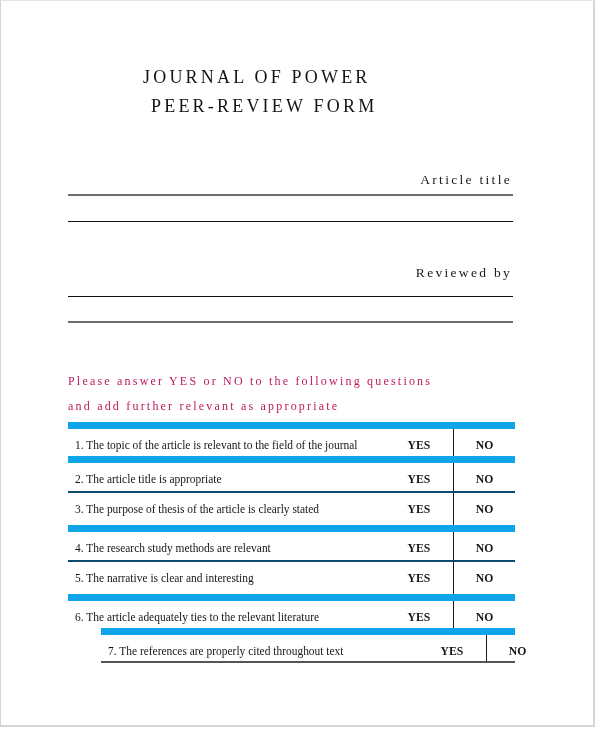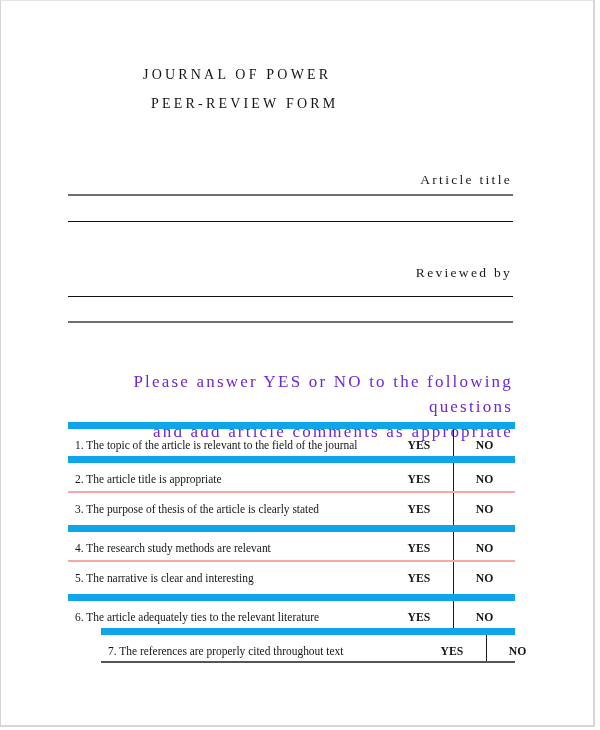--- a/index.html
+++ b/index.html
@@ -22,21 +22,21 @@
       width: 595px;
       height: 727px;
       border-left: 1px solid #d4d4d4;
       border-top: 1px solid #e4e4e4;
       border-right: 2px solid #d6d6d6;
       border-bottom: 2px solid #d6d6d6;
       box-sizing: border-box;
     }
     .title-line {
       position: absolute;
-      font-size: 14px;
+      font-size: 18px;
       letter-spacing: 3.2px;
       white-space: nowrap;
       color: #141414;
       line-height: 1;
     }
     .title-1 { left: 143px; top: 68px; }
     .title-2 { left: 151px; top: 97px; }
 
     .field-label {
       position: absolute;
@@ -54,40 +54,40 @@
       width: 445px;
       height: 1px;
       background: #111111;
     }
     .rule.gray { background: #6e6e6e; height: 2px; }
 
     .instructions {
       position: absolute;
       left: 68px;
       width: 445px;
-      text-align: right;
-      font-size: 17px;
+      text-align: left;
+      font-size: 12px;
       letter-spacing: 2.2px;
-      color: #6d28d9;
+      color: #be185d;
       line-height: 25px;
     }
 
     .qtable {
       position: absolute;
       left: 68px;
       top: 422px;
       width: 447px;
     }
     .qrow {
       position: relative;
       height: 34.4px;
       border-top: 7px solid #0ea5e9;
       box-sizing: border-box;
     }
-    .qrow.gray-top { border-top: 2px solid #fca5a5; }
+    .qrow.gray-top { border-top: 2px solid #0c4a6e; }
     .qrow:last-child { border-bottom: 2px solid #555555; margin-left: 33px; }
     .qtext {
       position: absolute;
       left: 7px;
       top: 0;
       line-height: 31px;
       font-size: 13px;
       transform: scaleX(0.88);
       transform-origin: left center;
       white-space: nowrap;
@@ -125,21 +125,21 @@
 <div class="field-label" style="top:173px;">Article title</div>
 <div class="rule gray" style="top:194px;"></div>
 <div class="rule" style="top:221px;"></div>
 
 <div class="field-label" style="top:266px;">Reviewed by</div>
 <div class="rule" style="top:296px;"></div>
 <div class="rule gray" style="top:321px;"></div>
 
 <div class="instructions" style="top:369px;">
   <div>Please answer YES or NO to the following questions</div>
-  <div>and add article comments as appropriate</div>
+  <div>and add further relevant as appropriate</div>
 </div>
 
 <div class="qtable">
   <div class="qrow">
     <span class="qtext">1. The topic of the article is relevant to the field of the journal</span>
     <span class="ans-yes">YES</span>
     <span class="vdivider"></span>
     <span class="ans-no">NO</span>
   </div>
   <div class="qrow">

